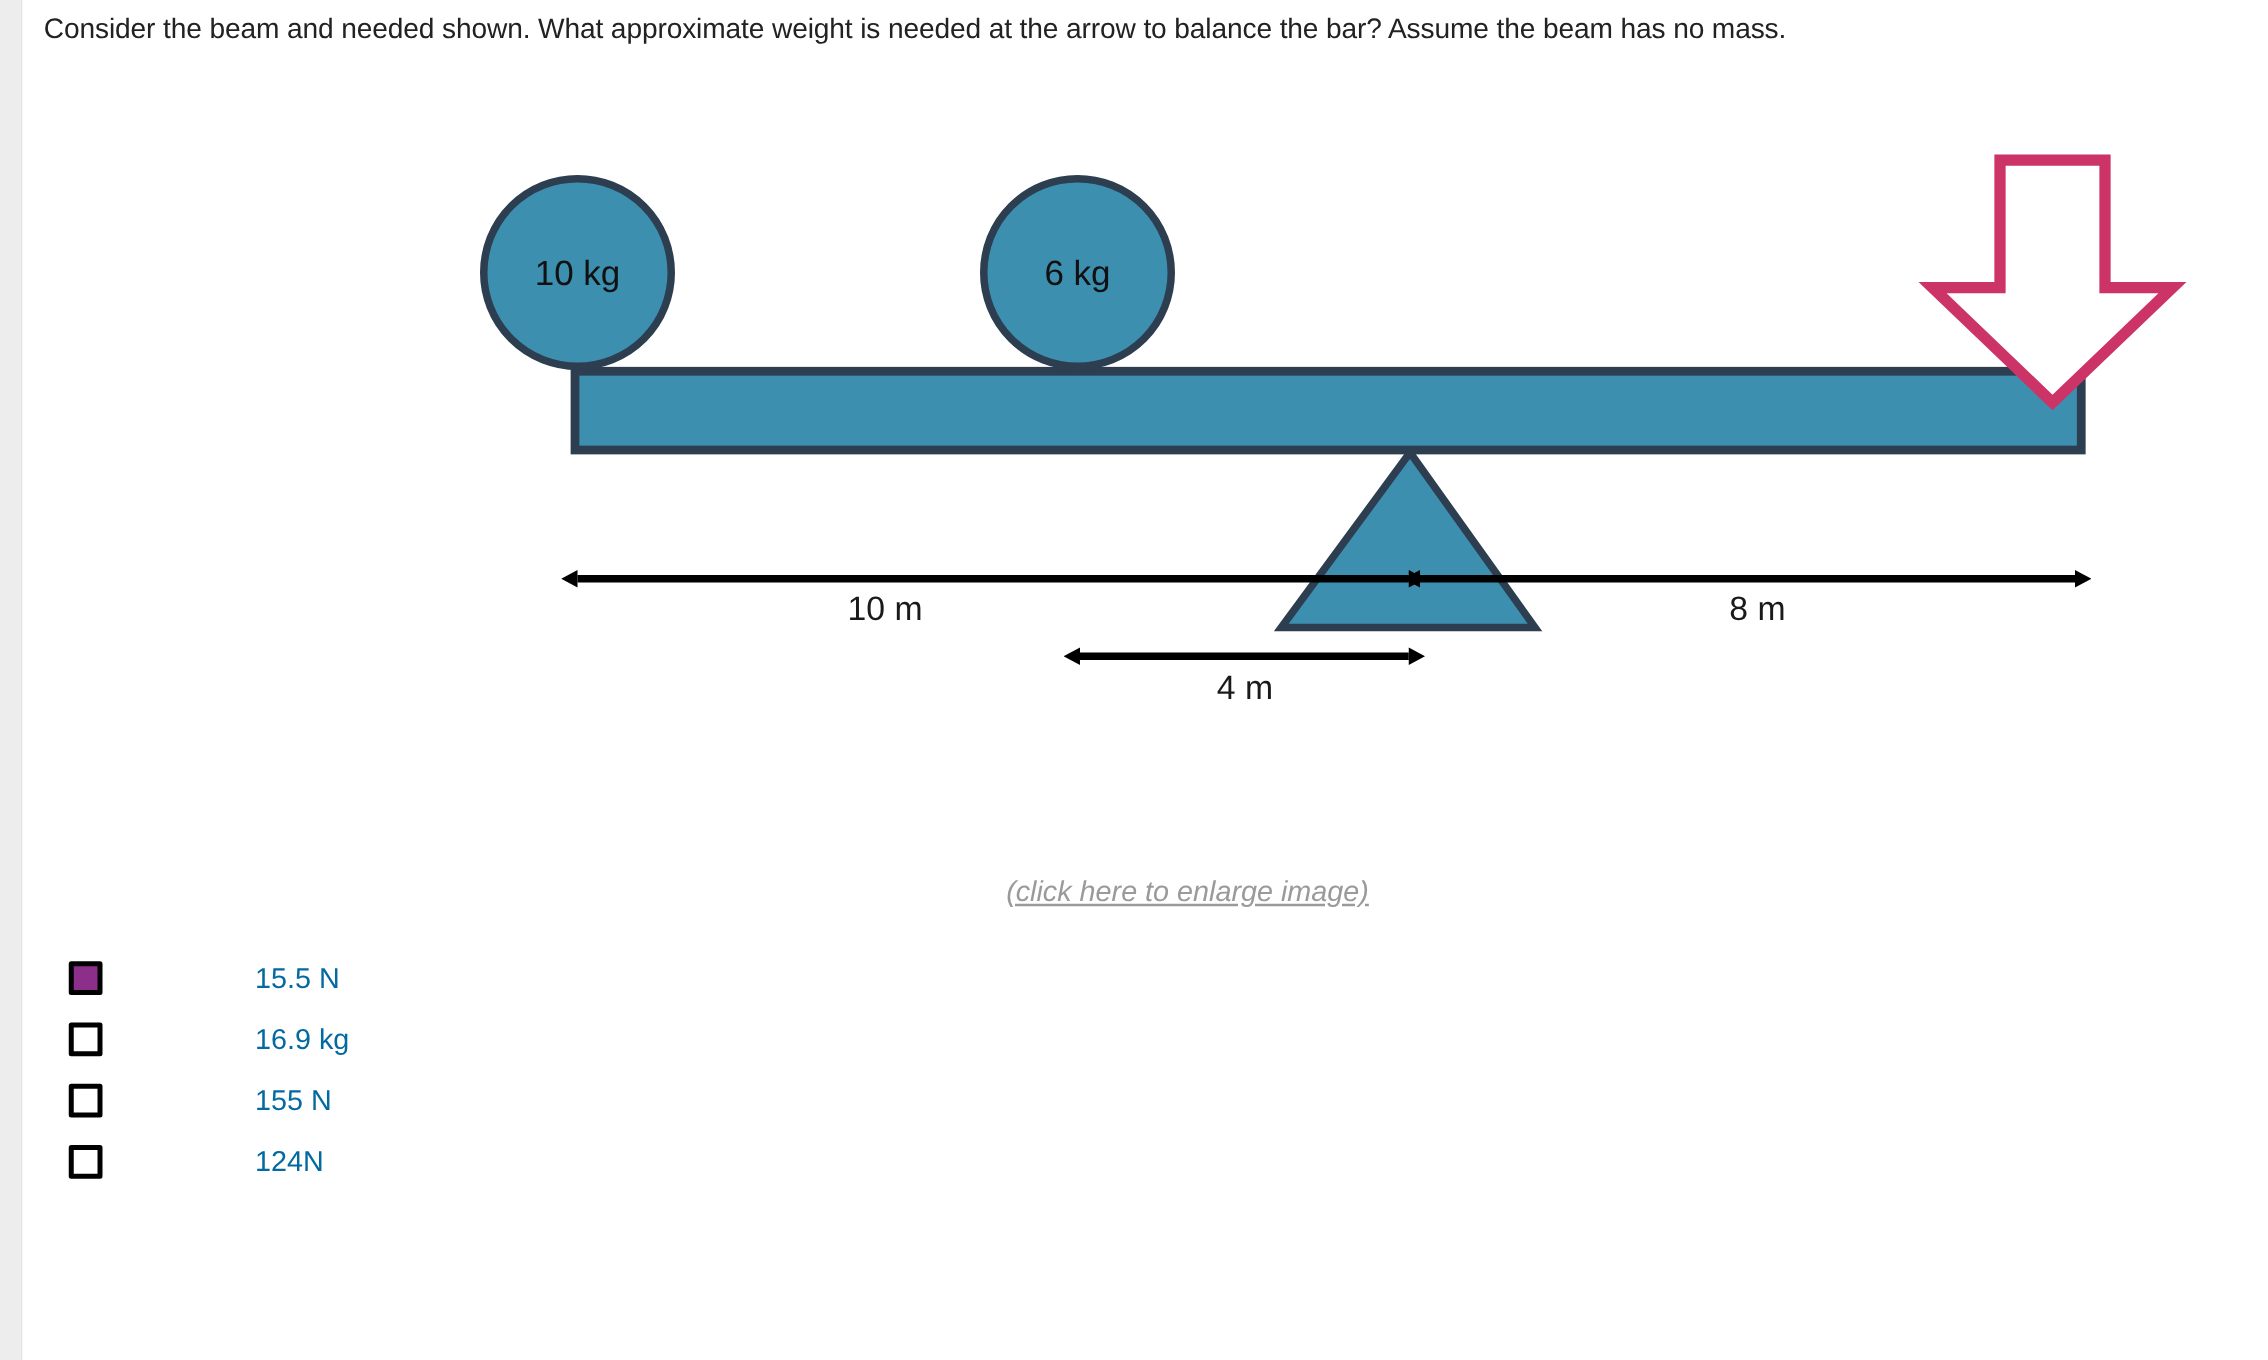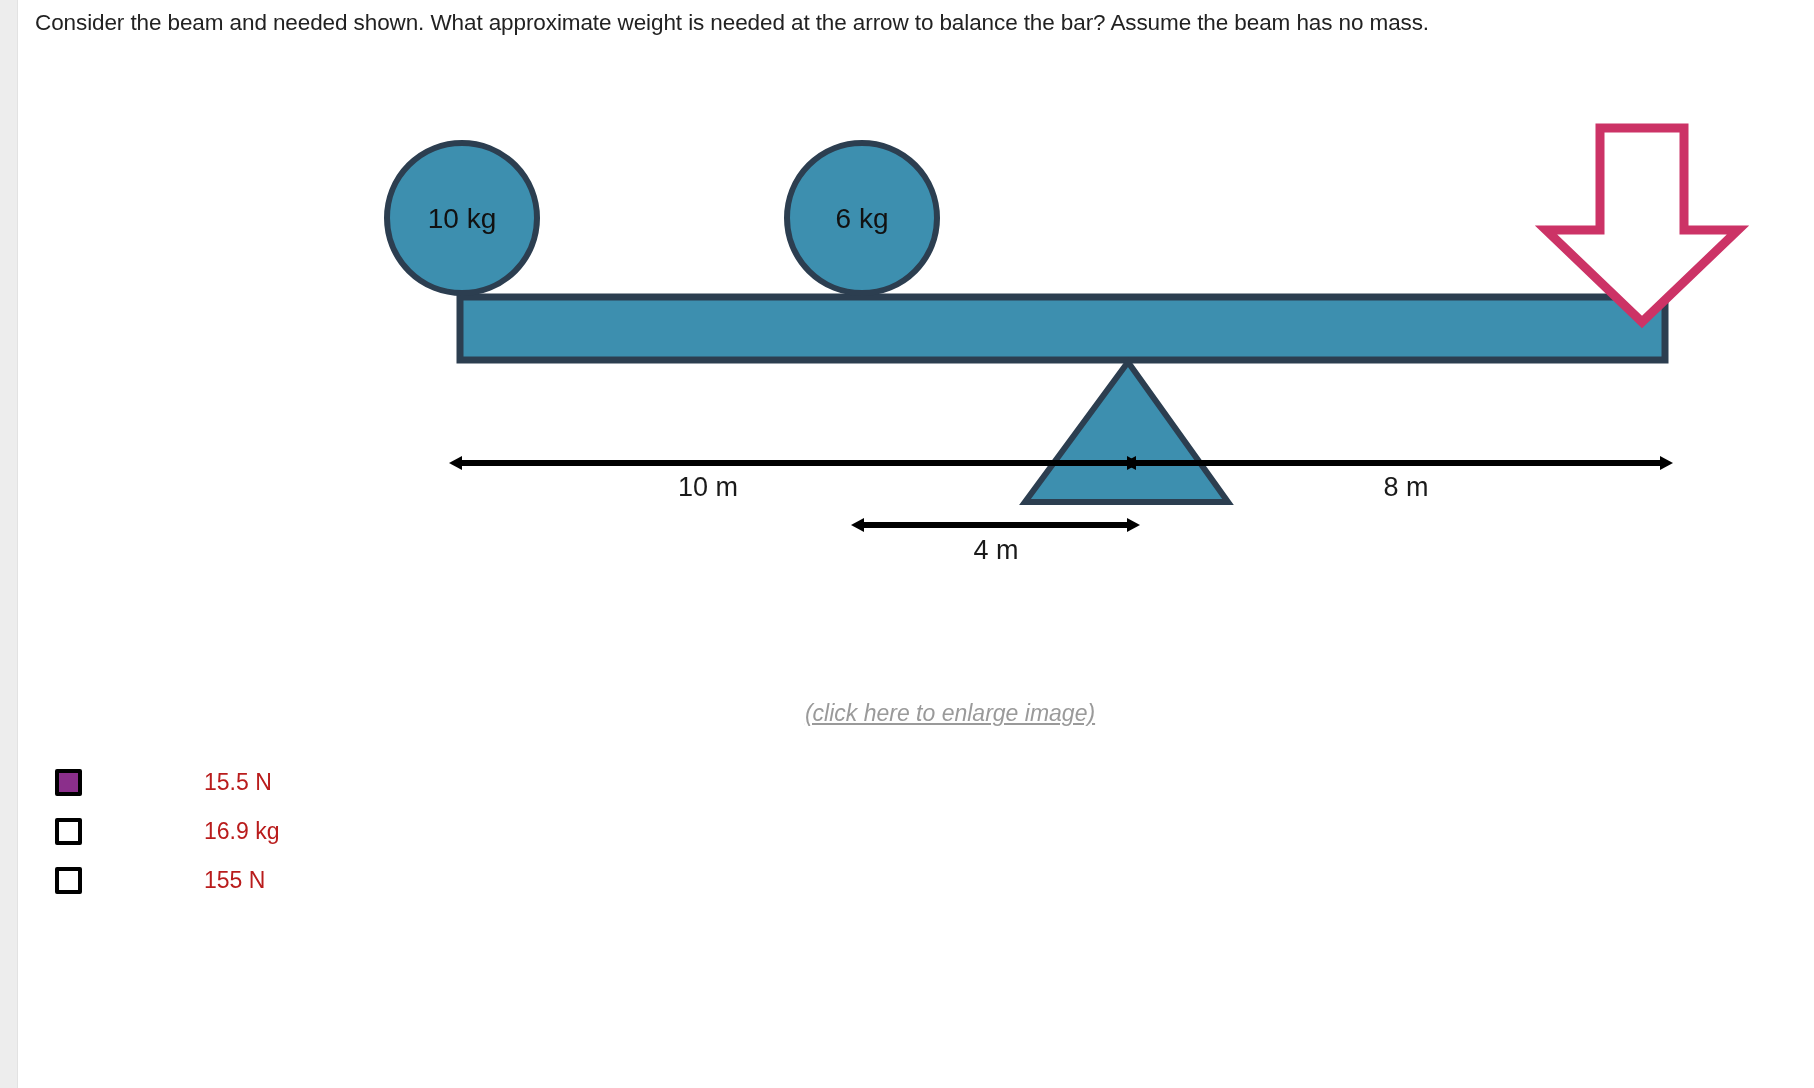--- a/index.html
+++ b/index.html
@@ -98,21 +98,21 @@
     border-radius: 2px;
     cursor: pointer;
   }
   .checkbox.checked {
     background: #8b2f8b;
   }
   .option-label {
     position: absolute;
     left: 186px;
     font-size: 23px;
-    color: #b91c1c;
+    color: #0369a1;
     white-space: nowrap;
   }
 </style>
 </head>
 <body>
 
 <div id="left-rail"></div>
 
 <div id="page">
 
@@ -176,16 +176,20 @@
     <div class="option-row">
       <span class="checkbox"></span>
       <span class="option-label">16.9 kg</span>
     </div>
 
     <div class="option-row">
       <span class="checkbox"></span>
       <span class="option-label">155 N</span>
     </div>
 
+    <div class="option-row">
+      <span class="checkbox"></span>
+      <span class="option-label">124N</span>
+    </div>
 
   </div>
 
 </div>
 
 </body></html>

